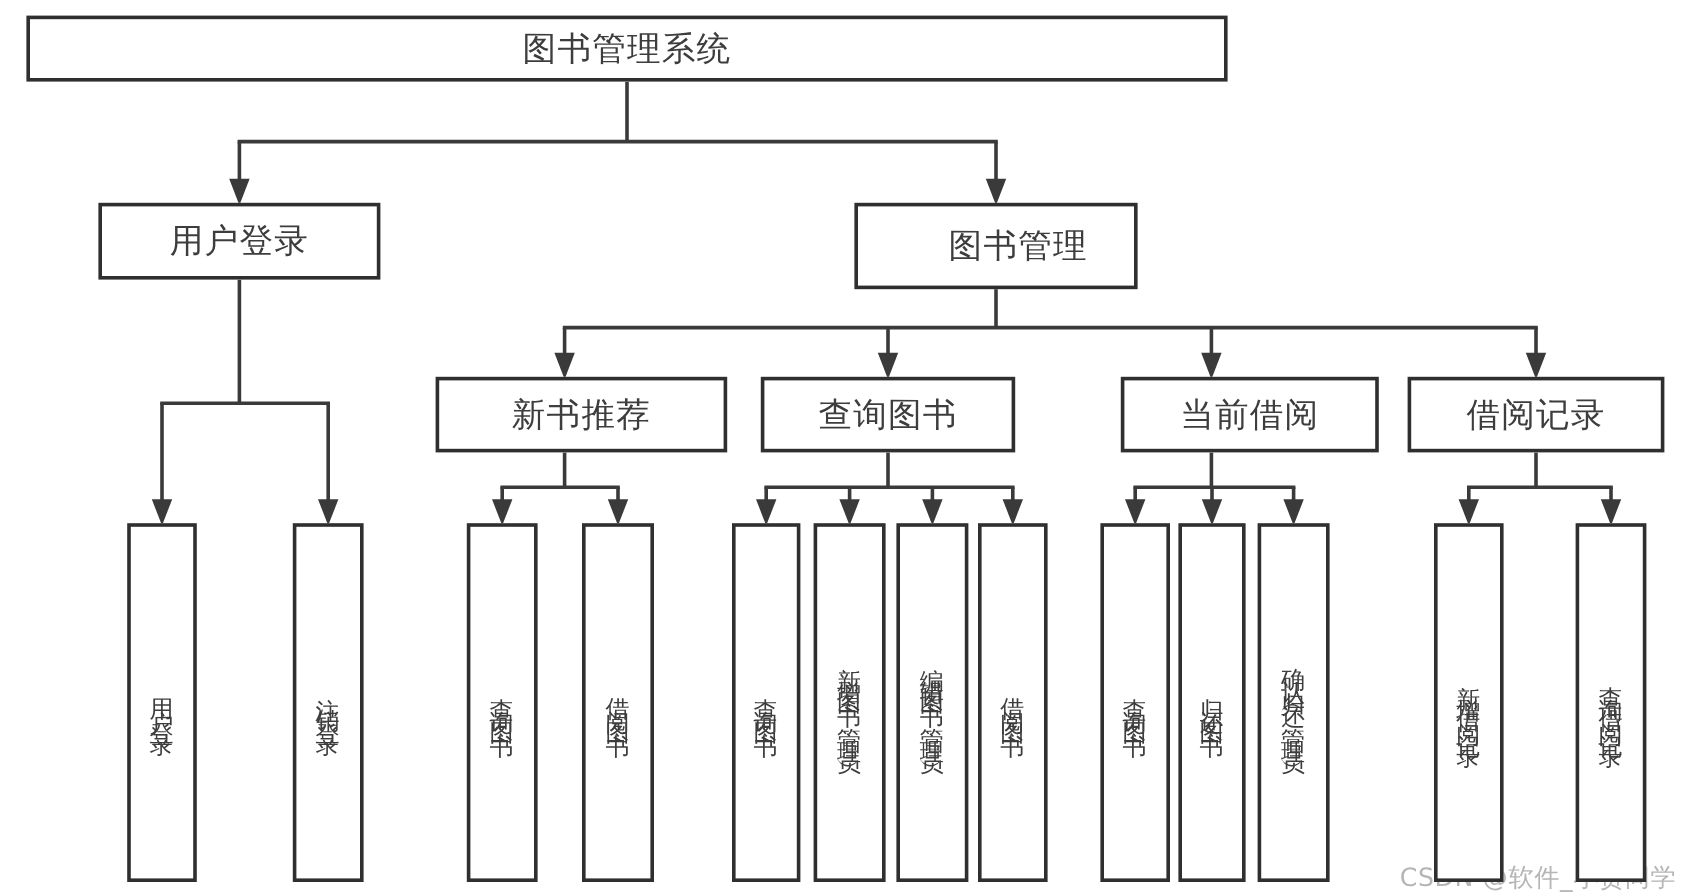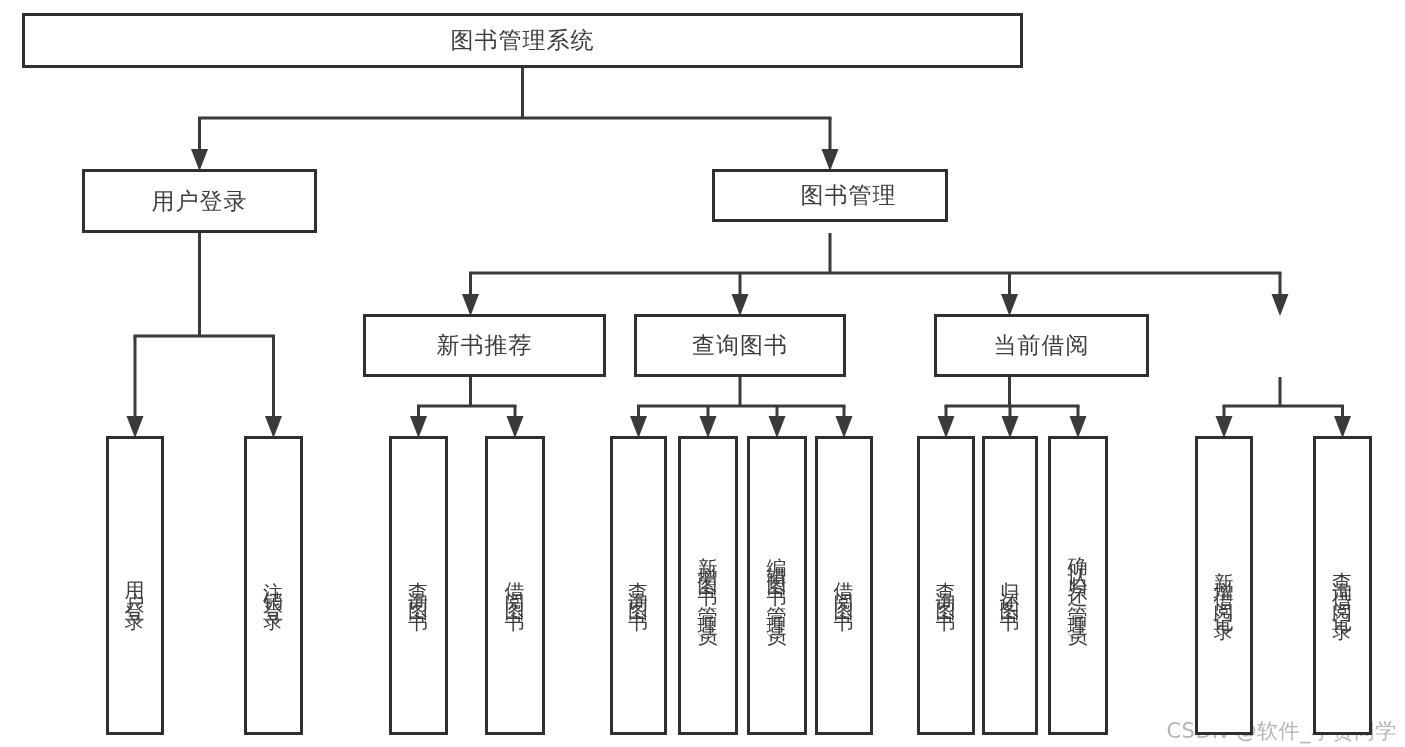--- a/index.html
+++ b/index.html
@@ -24,21 +24,21 @@
     box-sizing:border-box;
     background:var(--fill);
     border:3px solid var(--border);
     color:var(--text);
     display:flex;
     align-items:center;
     justify-content:center;
     text-align:center;
   }
   .node.horizontal span{
-    font-size:23px;
+    font-size:28px;
     letter-spacing:1px;
     white-space:nowrap;
   }
   .node.vertical span{
     writing-mode:vertical-rl;
     font-size:20px;
     letter-spacing:10px;
     line-height:1;
     white-space:nowrap;
   }
@@ -110,37 +110,40 @@
       <line x1="1342.5" y1="406" x2="1342.5" y2="422" stroke="#3a3a3a" stroke-width="3"></line>
       <path d="M 1334 416 L 1351 416 L 1342.5 438 Z" fill="#3a3a3a"></path>
     </svg>
   <div id="watermark">CSDN @软件_小贺同学</div>
 <div class="node horizontal" style="left: 22px; top: 13px; width: 1001px; height: 55px;">
       <span>图书管理系统</span>
     </div>
     <div class="node horizontal" style="left: 82px; top: 169px; width: 235px; height: 64px;">
       <span>用户登录</span>
     </div>
-    <div class="node horizontal" style="left: 712px; top: 169px; width: 236px; height: 53px; padding-left: 37px;">
+    <div class="node horizontal" style="left: 712px; top: 169px; width: 236px; height: 72px; padding-left: 37px;">
       <span>图书管理</span>
     </div>
     <div class="node vertical" style="left: 106px; top: 436px; width: 58px; height: 299px;">
       <span>用户登录</span>
     </div>
     <div class="node vertical" style="left: 244px; top: 436px; width: 59px; height: 299px;">
       <span>注销登录</span>
     </div>
     <div class="node horizontal" style="left: 363px; top: 314px; width: 243px; height: 63px;">
       <span>新书推荐</span>
     </div>
     <div class="node horizontal" style="left: 634px; top: 314px; width: 212px; height: 63px;">
       <span>查询图书</span>
     </div>
     <div class="node horizontal" style="left: 934px; top: 314px; width: 215px; height: 63px;">
       <span>当前借阅</span>
+    </div>
+    <div class="node horizontal" style="left: 1173px; top: 314px; width: 214px; height: 63px;">
+      <span>借阅记录</span>
     </div>
     <div class="node vertical" style="left: 389px; top: 436px; width: 59px; height: 299px;">
       <span>查询图书</span>
     </div>
     <div class="node vertical" style="left: 485px; top: 436px; width: 60px; height: 299px;">
       <span>借阅图书</span>
     </div>
     <div class="node vertical" style="left: 610px; top: 436px; width: 57px; height: 299px;">
       <span>查询图书</span>
     </div>

